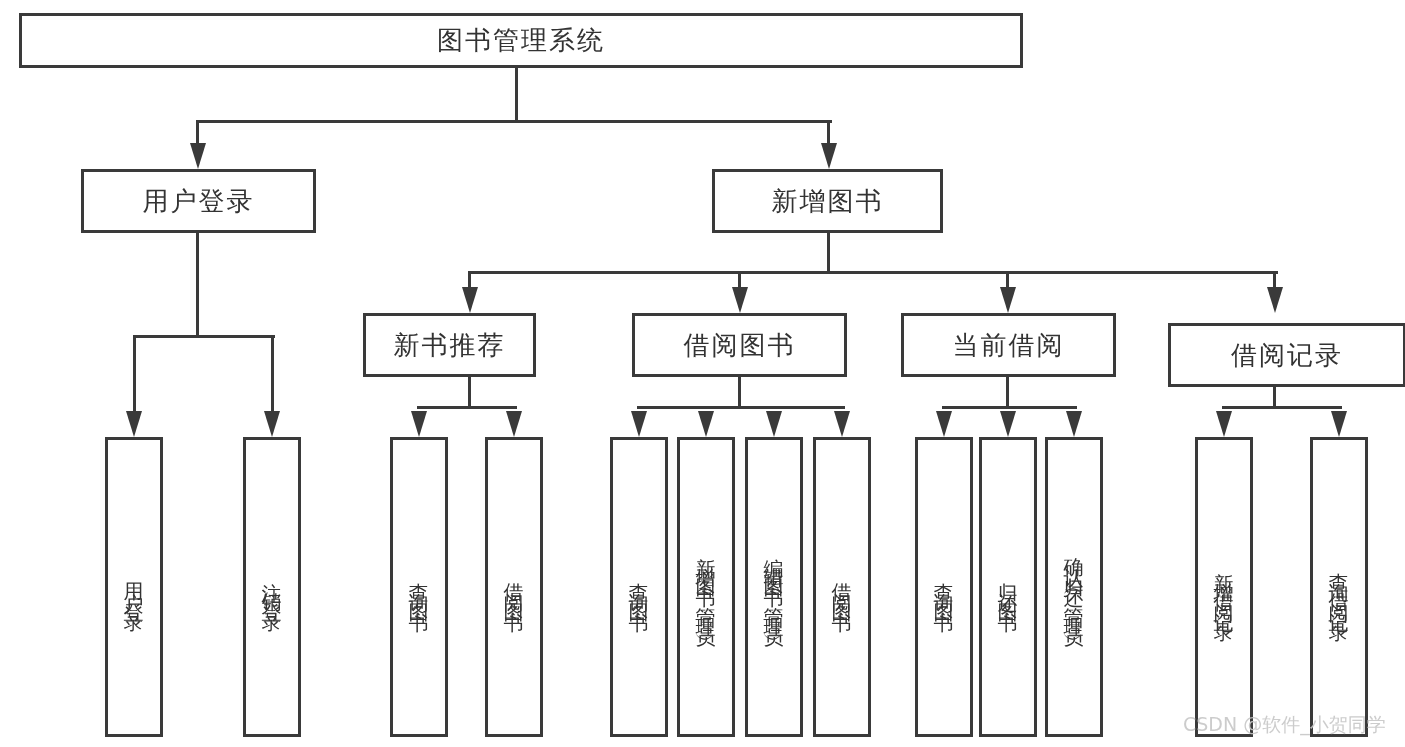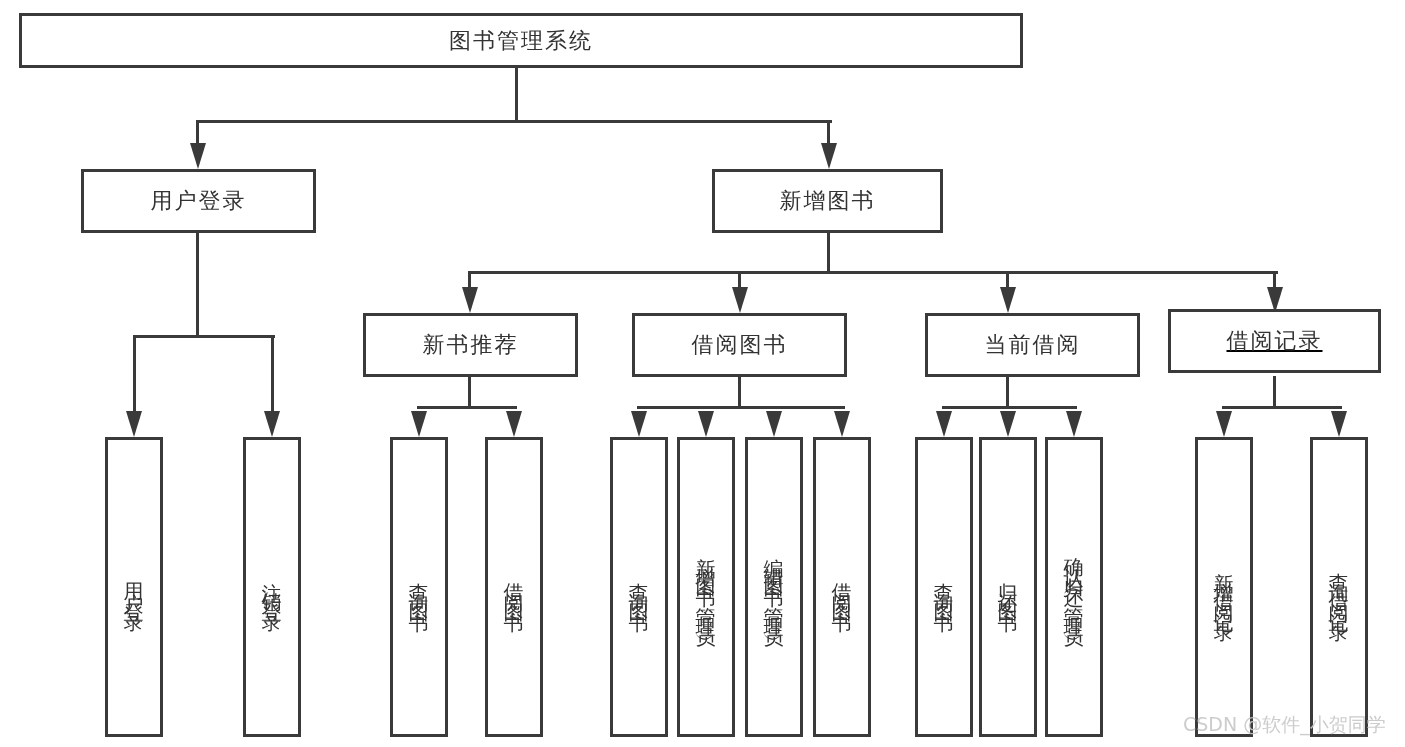--- a/index.html
+++ b/index.html
@@ -15,21 +15,21 @@
   .box {
     position: absolute;
     border: 3px solid #3a3a3a;
     background: #ffffff;
     display: flex;
     align-items: center;
     justify-content: center;
     z-index: 2;
   }
   .box .lbl {
-    font-size: 22px;
+    font-size: 26px;
     color: #333333;
     letter-spacing: 2px;
     white-space: nowrap;
   }
   .leaf {
     position: absolute;
     top: 437px;
     width: 58px;
     height: 300px;
     border: 3px solid #3a3a3a;
@@ -81,30 +81,30 @@
     <span class="lbl">图书管理系统</span>
   </div>
 
   <div class="box" style="left:81px; top:169px; width:235px; height:64px;">
     <span class="lbl">用户登录</span>
   </div>
   <div class="box" style="left:712px; top:169px; width:231px; height:64px;">
     <span class="lbl">新增图书</span>
   </div>
 
-  <div class="box" style="left:363px; top:313px; width:215px; height:64px;">
+  <div class="box" style="left:363px; top:313px; width:173px; height:64px;">
     <span class="lbl">新书推荐</span>
   </div>
   <div class="box" style="left:632px; top:313px; width:215px; height:64px;">
     <span class="lbl">借阅图书</span>
   </div>
-  <div class="box" style="left:901px; top:313px; width:215px; height:64px;margin-left:24px;">
+  <div class="box" style="left:901px; top:313px; width:215px; height:64px;">
     <span class="lbl">当前借阅</span>
   </div>
-  <div class="box" style="left:1168px; top:309px; width:213px; height:64px;text-decoration:underline;">
+  <div class="box" style="left:1168px; top:323px; width:238px; height:64px;">
     <span class="lbl">借阅记录</span>
   </div>
 
   <div class="leaf" style="left:105px;">
     <span class="vlbl">用户登录</span>
   </div>
   <div class="leaf" style="left:243px;">
     <span class="vlbl">注销登录</span>
   </div>
 

